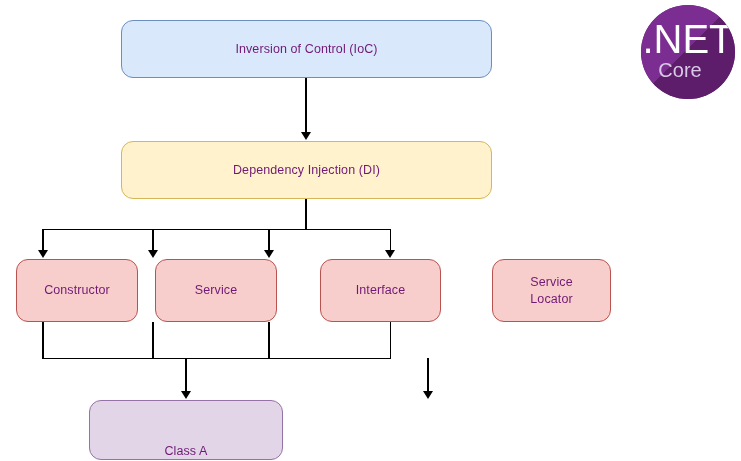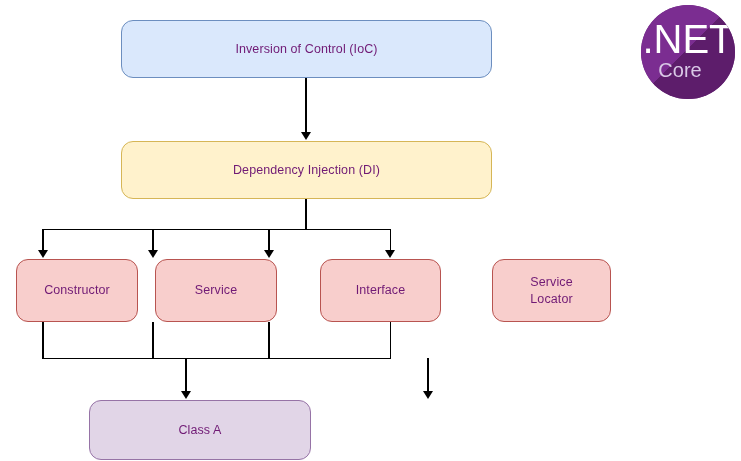--- a/index.html
+++ b/index.html
@@ -49,21 +49,21 @@
   }
   .node-constructor { left: 16px; width: 122px; }
   .node-property    { left: 155px; width: 122px; }
   .node-interface   { left: 320px; width: 121px; justify-content: center; }
   .node-locator     { left: 492px; width: 119px; }
   .node-purple {
     top: 400px; height: 60px;
     background: #e1d5e7;
     border-color: #9673a6;
   }
-  .node-class-a { left: 89px; width: 222px; }
+  .node-class-a { left: 89px; width: 194px; align-items: flex-end; }
   .node-class-b { left: 331px; width: 191px; }
 
   
   .edge {
     position: absolute;
     background: #000000;
   }
   .v-line { width: 1.5px; }
   .h-line { height: 1.5px; }
   .arrow-head {

